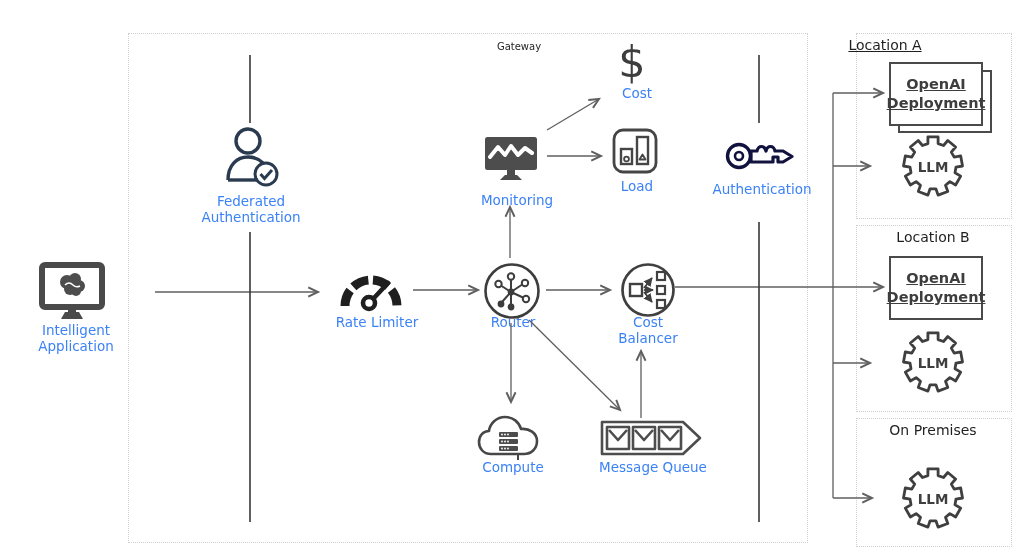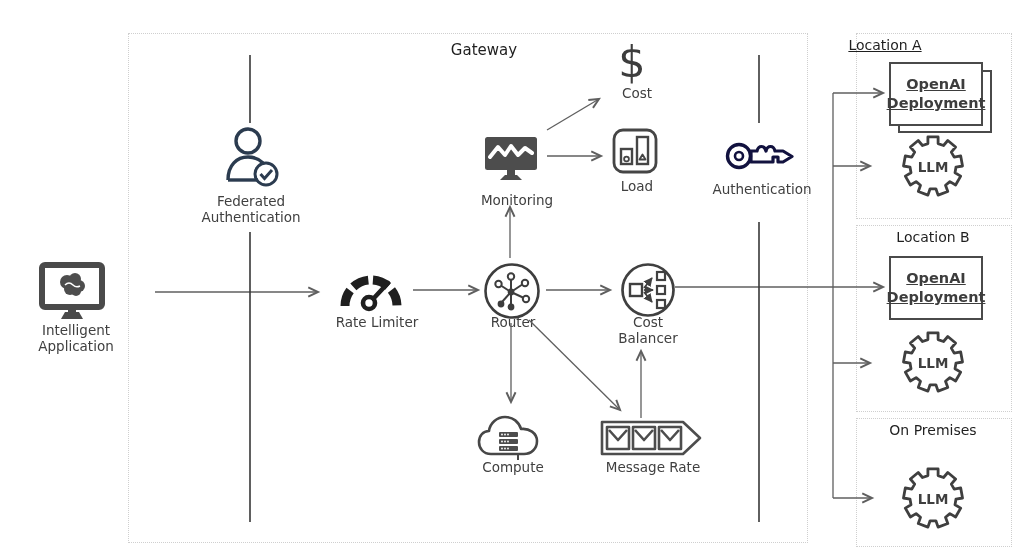--- a/index.html
+++ b/index.html
@@ -1,19 +1,19 @@
 <!DOCTYPE html>
 <html><head>
 <meta charset="utf-8">
 <style>
   html,body{margin:0;padding:0;background:#ffffff;}
   #canvas{position:relative;width:1024px;height:555px;background:#ffffff;
           font-family:"DejaVu Sans","Liberation Sans",sans-serif;color:#1f1f1f;overflow:hidden;}
   .abs{position:absolute;}
-  .lbl{position:absolute;font-size:13.5px;line-height:1.22;text-align:center;color:#404040;}
+  .lbl{position:absolute;font-size:13.5px;line-height:1.22;text-align:center;color:#3b82f6;}
   .boxtitle{position:absolute;font-size:14px;text-align:center;color:#1f1f1f;}
   .dottedbox{position:absolute;border:1px dotted #cfcfcf;background:transparent;}
   #connectors{position:absolute;left:0;top:0;z-index:1;}
   .node{z-index:2;}
   .deploy{position:absolute;z-index:2;background:#ffffff;border:2px solid #4a4a4a;
           display:flex;align-items:center;justify-content:center;text-align:center;
           font-weight:bold;font-size:14.5px;line-height:1.3;color:#3d3d3d;text-decoration:underline;}
   .deploy-back{position:absolute;z-index:1;background:#ffffff;border:2px solid #4a4a4a;}
   .dollar{position:absolute;z-index:2;font-size:43px;font-weight:400;color:#3d3d3d;text-align:center;line-height:1;}
   svg text.llm{font-family:"DejaVu Sans","Liberation Sans",sans-serif;font-weight:bold;font-size:13.5px;fill:#3f3f3f;}
@@ -52,21 +52,21 @@
       <path d="M833,498 H872" marker-end="url(#arr)"></path>
     </g>
     <g stroke="#383838" stroke-width="1.6" fill="none">
       <path d="M250,55 V123"></path>
       <path d="M250,232 V522"></path>
       <path d="M759,55 V123"></path>
       <path d="M759,222 V522"></path>
     </g>
   </svg>
 
-  <div class="boxtitle" style="left:444px;top:41px;width:80px;font-size:15px;">Gateway</div>
+  <div class="boxtitle" style="left:479px;top:41px;width:80px;font-size:10px;">Gateway</div>
 
   <svg class="abs node" style="left:38px;top:262px;" width="68" height="58" viewBox="0 0 68 58">
     <rect x="4" y="3" width="60" height="42" rx="3" fill="#ffffff" stroke="#4a4a4a" stroke-width="6"></rect>
     <g fill="#4d4d4d">
       <circle cx="29" cy="20" r="7"></circle>
         <circle cx="37" cy="17" r="6"></circle>
         <circle cx="41" cy="24" r="6"></circle>
       <circle cx="32" cy="27" r="6"></circle>
         <circle cx="38" cy="29" r="5"></circle>
     </g>
@@ -185,21 +185,21 @@
     <path d="M2,2 H83 L100,18 L83,34 H2 Z" fill="#ffffff" stroke="#4d4d4d" stroke-width="2.6" stroke-linejoin="round"></path>
     <g fill="none" stroke="#4d4d4d" stroke-width="2.6" stroke-linejoin="round">
       <rect x="7" y="7" width="22" height="22"></rect>
         <path d="M9,10 L18,20 L27,10"></path>
       <rect x="33" y="7" width="22" height="22"></rect>
         <path d="M35,10 L44,20 L53,10"></path>
       <rect x="59" y="7" width="22" height="22"></rect>
         <path d="M61,10 L70,20 L79,10"></path>
     </g>
   </svg>
-  <div class="lbl" style="left:578px;top:459px;width:150px;">Message Rate</div>
+  <div class="lbl" style="left:578px;top:459px;width:150px;">Message Queue</div>
 
   <svg class="abs node" style="left:724px;top:130px;" width="76" height="48" viewBox="0 0 76 48">
     <g stroke="#12123f" fill="none" stroke-linejoin="round">
       <circle cx="15" cy="26" r="11.5" stroke-width="3.4"></circle>
       <circle cx="15" cy="26" r="4" stroke-width="2.6"></circle>
       <path d="M27,21 h6 c1.5,-6 7.5,-6 9,0 c1.5,-6 7.5,-6 9,0 h8 l9,5.5 L59,32 h-5 v-5 h-5 v5 H27 Z" stroke-width="3.2"></path>
     </g>
   </svg>
   <div class="lbl" style="left:692px;top:181px;width:140px;">Authentication</div>
 

